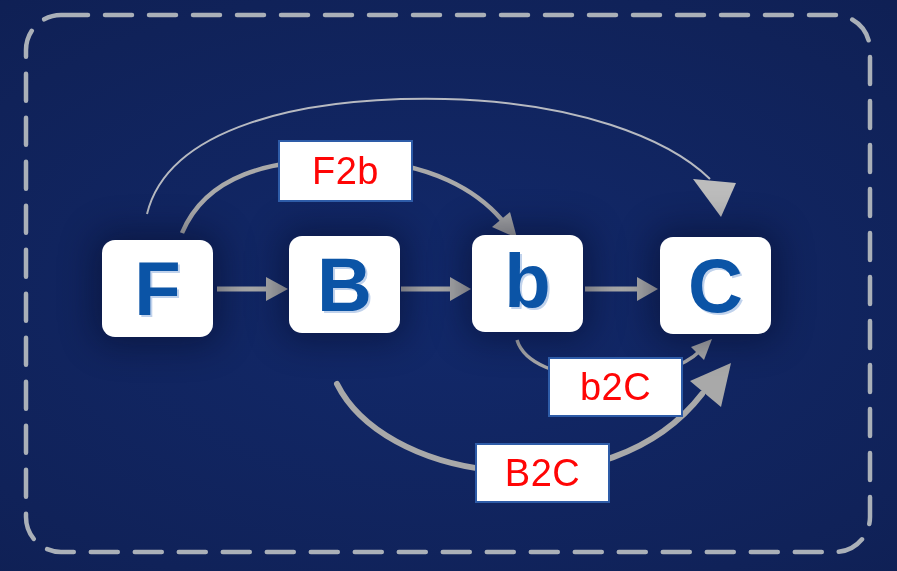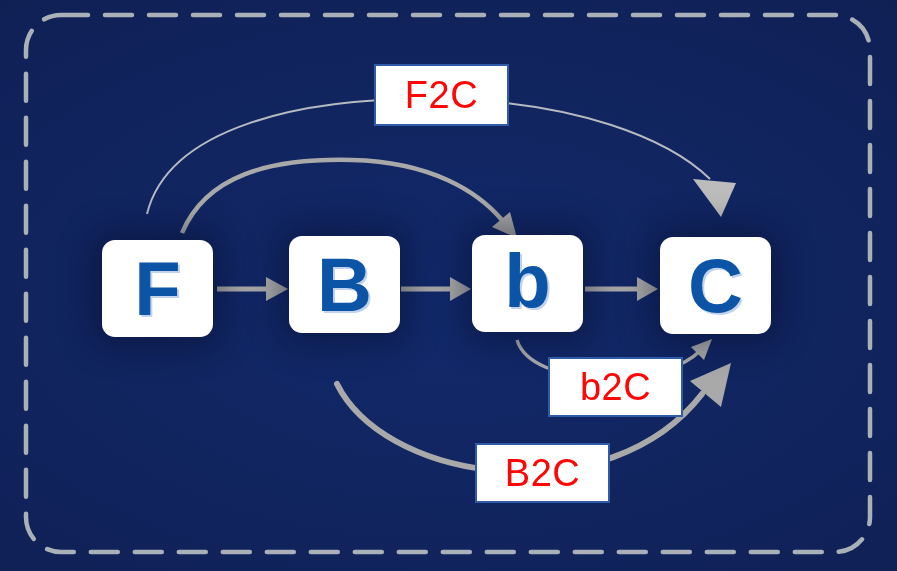--- a/index.html
+++ b/index.html
@@ -87,17 +87,17 @@
   <div class="node node-bb">
     <span>B</span>
   </div>
   <div class="node node-sb">
     <span>b</span>
   </div>
   <div class="node node-c">
     <span>C</span>
   </div>
 
-  <div class="edge-label label-f2c">F2C</div>
+  <div class="edge-label label-f2b">F2b</div>
   <div class="edge-label label-b2c">b2C</div>
   <div class="edge-label label-B2C">B2C</div>
 
 </div>
 
 </body></html>

